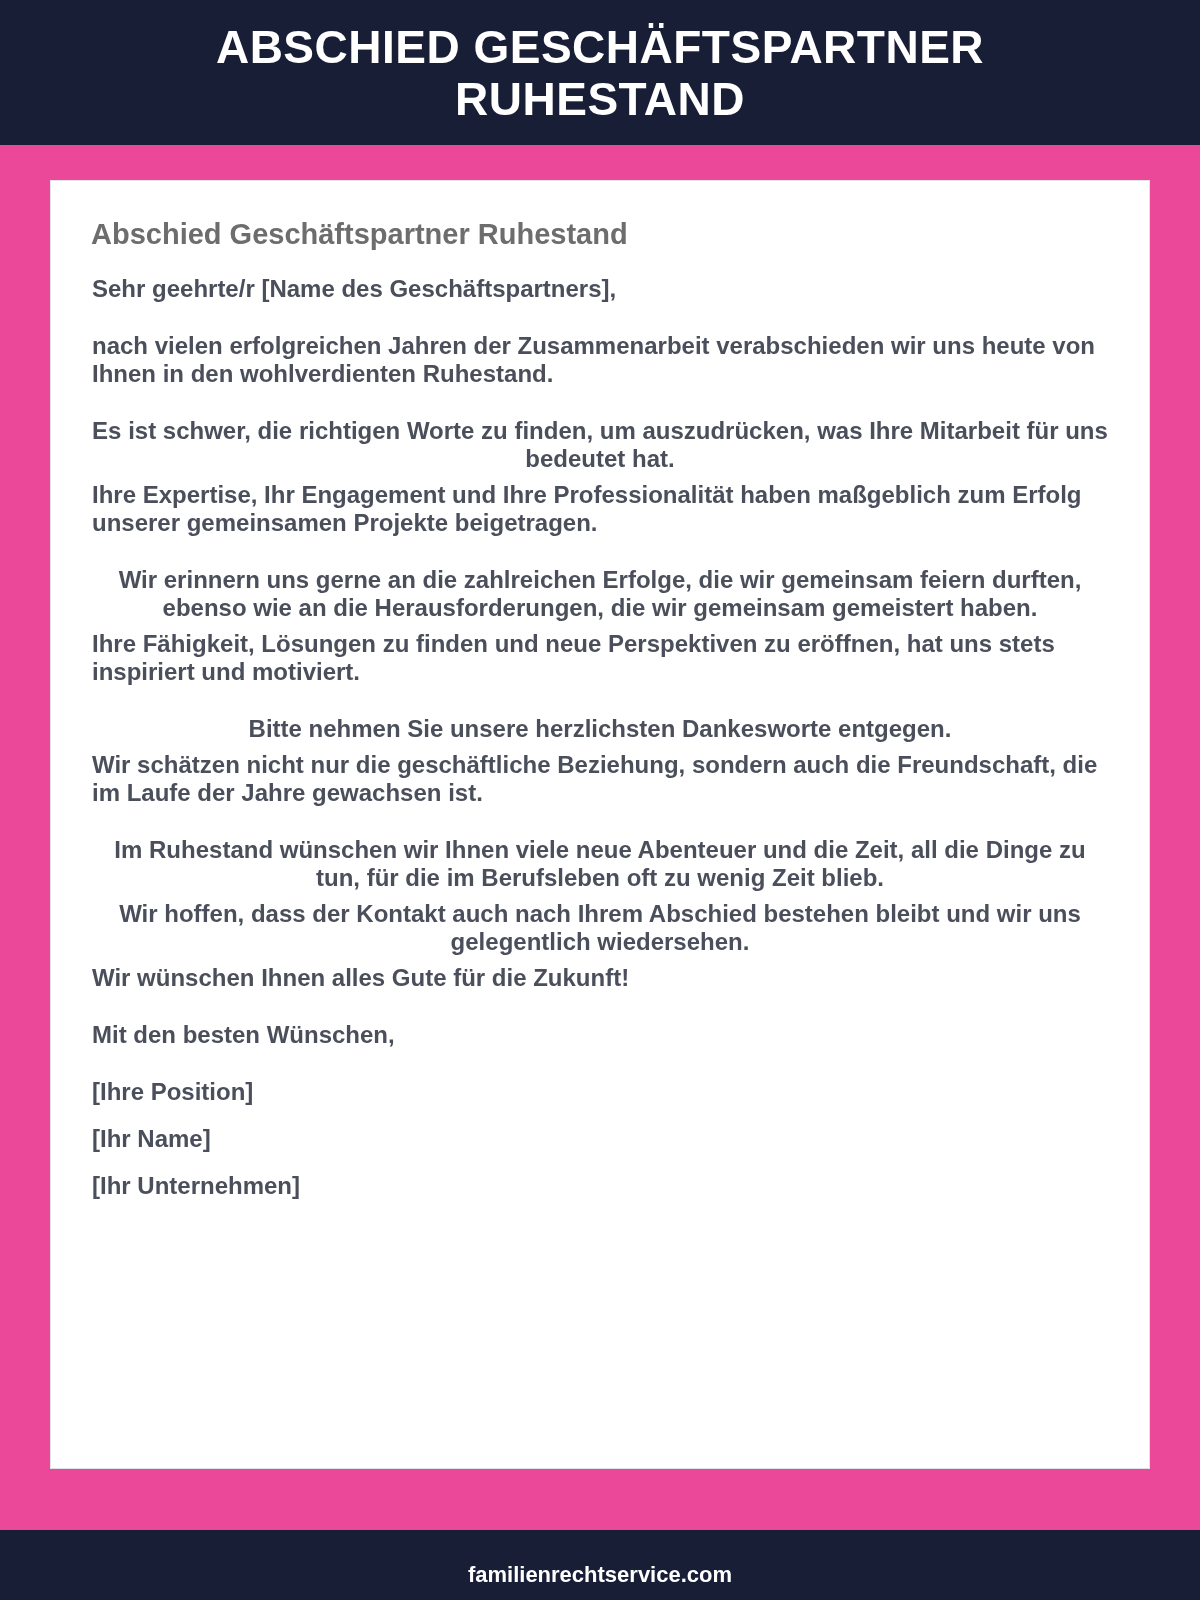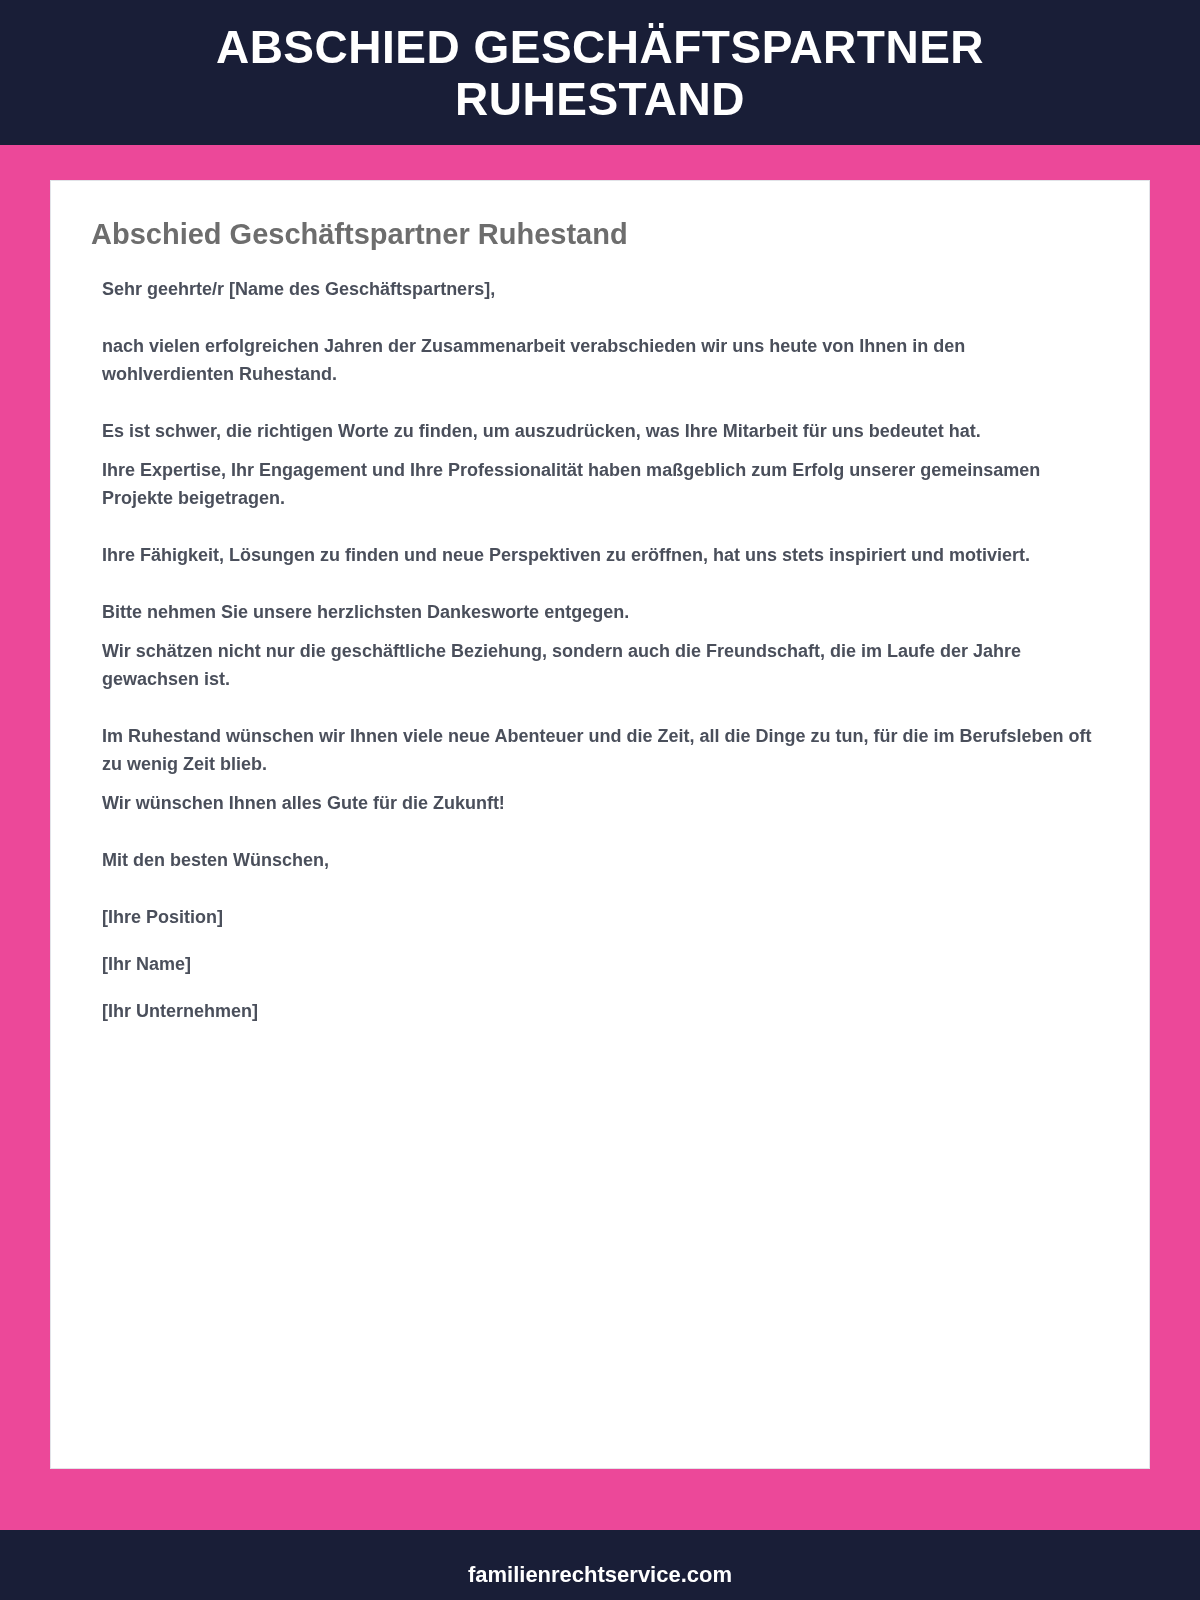--- a/index.html
+++ b/index.html
@@ -46,29 +46,29 @@
     padding: 36px 40px 40px;
   }
   .letter-heading {
     margin: 0 0 24px;
     font-size: 29px;
     line-height: 34px;
     font-weight: 700;
     color: #6d6d6d;
   }
   .letter-body p, .signature p {
-    margin: 11px;
-    font-size: 18px;
+    margin: 1px;
+    font-size: 24px;
     line-height: 28px;
     font-weight: 700;
     color: #4a4f5b;
     white-space: pre-wrap;
   }
   .letter-body p.gap-large { margin-bottom: 29px; }
-  .letter-body p.gap-small { margin-bottom: 8px; }
+  .letter-body p.gap-small { margin-bottom: 8px; text-align: center; }
   .signature p { margin-bottom: 19px; }
   .signature p:last-child { margin-bottom: 0; }
   
   .site-footer {
     flex-shrink: 0;
     height: 90px;
     background: #191e37;
     display: flex;
     align-items: center;
     justify-content: center;
@@ -93,24 +93,26 @@
 
   <main class="content">
     <article class="letter-card">
       <h2 class="letter-heading">Abschied Geschäftspartner Ruhestand</h2>
 
       <div class="letter-body" id="letter-body">
           <p class="gap-large">Sehr geehrte/r [Name des Geschäftspartners],</p>
           <p class="gap-large">nach vielen erfolgreichen Jahren der Zusammenarbeit verabschieden wir uns heute von Ihnen in den wohlverdienten Ruhestand.</p>
           <p class="gap-small">Es ist schwer, die richtigen Worte zu finden, um auszudrücken, was Ihre Mitarbeit für uns bedeutet hat.</p>
           <p class="gap-large">Ihre Expertise, Ihr Engagement und Ihre Professionalität haben maßgeblich zum Erfolg unserer gemeinsamen Projekte beigetragen.</p>
+          <p class="gap-small">Wir erinnern uns gerne an die zahlreichen Erfolge, die wir gemeinsam feiern durften, ebenso wie an die Herausforderungen, die wir gemeinsam gemeistert haben.</p>
           <p class="gap-large">Ihre Fähigkeit, Lösungen zu finden und neue Perspektiven zu eröffnen, hat uns stets inspiriert und motiviert.</p>
           <p class="gap-small">Bitte nehmen Sie unsere herzlichsten Dankesworte entgegen.</p>
           <p class="gap-large">Wir schätzen nicht nur die geschäftliche Beziehung, sondern auch die Freundschaft, die im Laufe der Jahre gewachsen ist.</p>
           <p class="gap-small">Im Ruhestand wünschen wir Ihnen viele neue Abenteuer und die Zeit, all die Dinge zu tun, für die im Berufsleben oft zu wenig Zeit blieb.</p>
+          <p class="gap-small">Wir hoffen, dass der Kontakt auch nach Ihrem Abschied bestehen bleibt und wir uns gelegentlich wiedersehen.</p>
           <p class="gap-large">Wir wünschen Ihnen alles Gute für die Zukunft!</p>
           <p class="gap-large">Mit den besten Wünschen,</p>
         </div>
 
       <div class="signature" id="signature">
           <p>[Ihre Position]</p>
           <p>[Ihr Name]</p>
           <p>[Ihr Unternehmen]</p>
         </div>
     </article>

